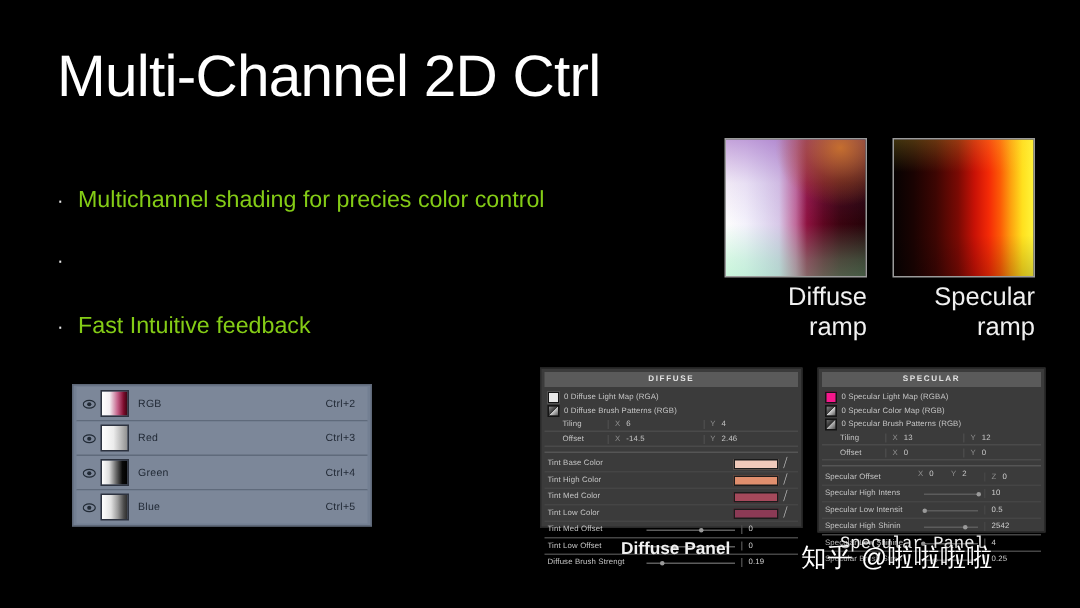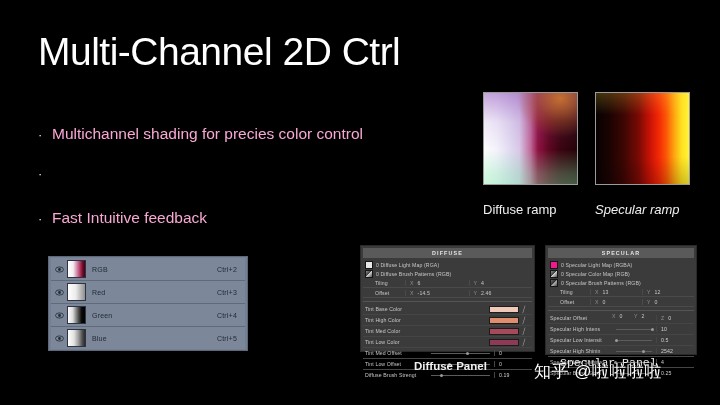--- a/index.html
+++ b/index.html
@@ -44,44 +44,44 @@
   }
   .bullet-dot {
     width: 14px;
     font-size: 13px;
     line-height: 1;
     color: #e8e8e8;
     flex: 0 0 14px;
   }
   .bullet-text {
     font-size: 15.5px;
-    color: #f9a8d4;
+    color: #84cc16;
     white-space: nowrap;
   }
 
   
   .ramp-group {
     position: absolute;
     top: 92px;
   }
   #diffuse-ramp-group { left: 483px; }
-  #specular-ramp-group { left: 595px; font-style: italic; }
+  #specular-ramp-group { left: 595px; }
 
   .ramp-img {
     width: 95px;
     height: 93px;
     border: 1px solid #9b9b9b;
     box-sizing: border-box;
     position: relative;
     overflow: hidden;
   }
   .ramp-caption {
-    margin-top: 17px;
-    text-align: left;
-    font-size: 13px;
+    margin-top: 3px;
+    text-align: right;
+    font-size: 17px;
     color: #f0f0f0;
     width: 95px;
   }
 
   
   #diffuse-ramp-img {
     background:
       linear-gradient(to bottom,
         rgba(150, 90, 190, 0.55) 0%,
         rgba(150, 90, 190, 0.12) 32%,

